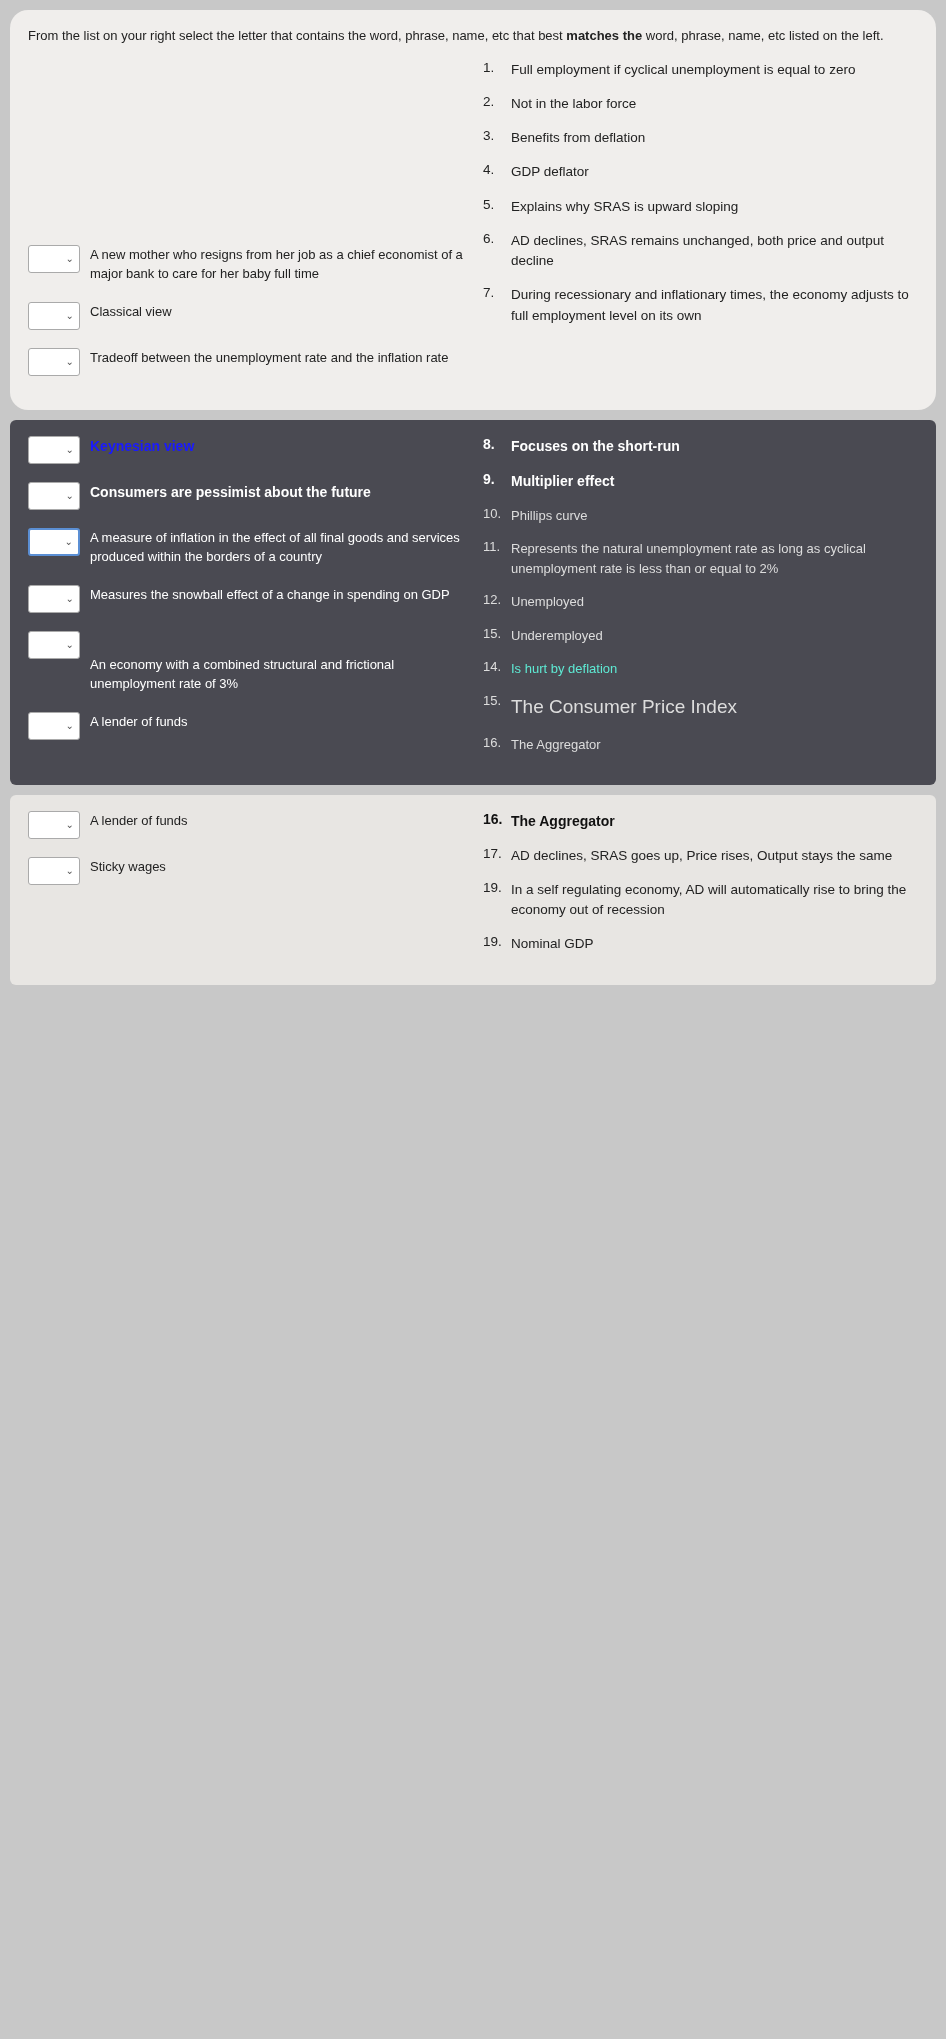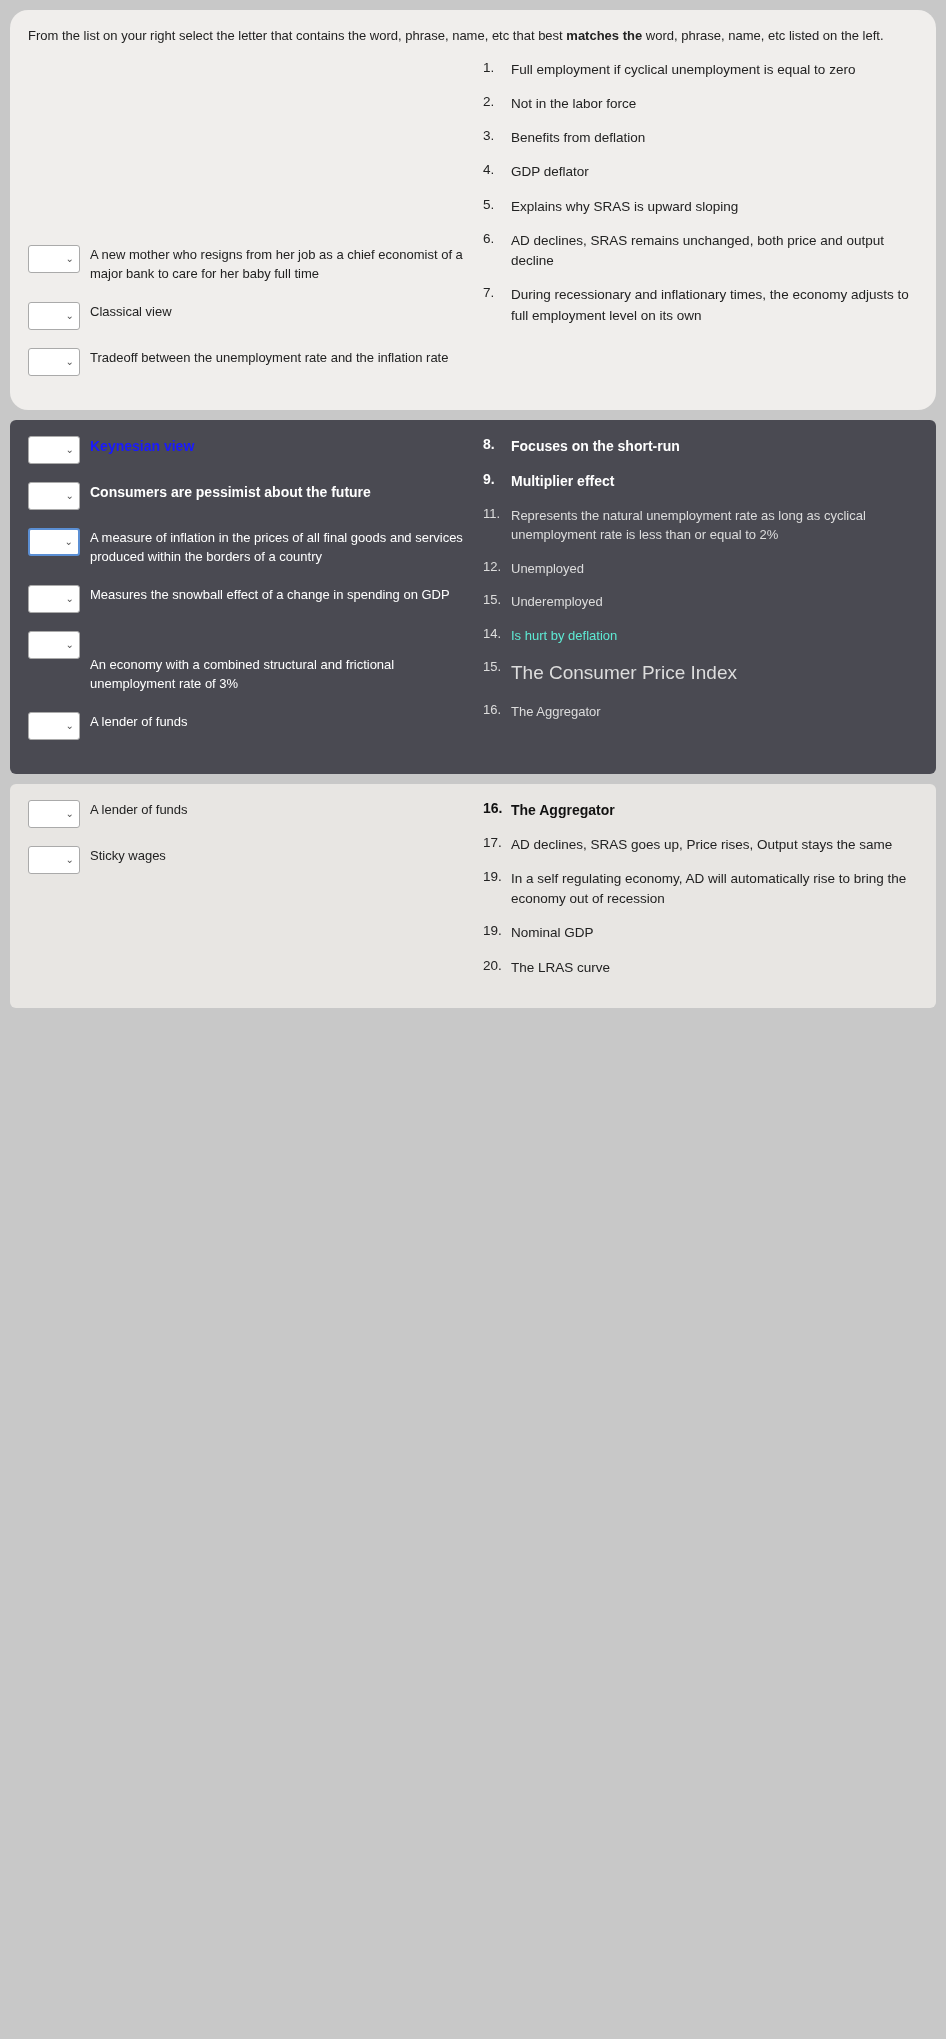--- a/index.html
+++ b/index.html
@@ -243,21 +243,21 @@
             <span class="chevron">⌄</span>
           </div>
           <div style="font-size:14px; color:#fff; font-weight:600; line-height:1.5;">Consumers are pessimist about the future</div>
         </div>
 
         <div class="left-item">
           <div class="dropdown-box-blue">
             <span></span>
             <span class="chevron">⌄</span>
           </div>
-          <div style="font-size:13px; color:#fff; line-height:1.5;">A measure of inflation in the prices of all final goods and services produced within the borders of a country</div>
+          <div style="font-size:13px; color:#fff; line-height:1.5;">A measure of inflation in the effect of all final goods and services produced within the borders of a country</div>
         </div>
 
         <div class="left-item">
           <div class="dropdown-box">
             <span></span>
             <span class="chevron">⌄</span>
           </div>
           <div style="font-size:13px; color:#fff; line-height:1.5;">Measures the snowball effect of a change in spending on GDP</div>
         </div>
 
@@ -281,20 +281,24 @@
       <div class="right-col">
         <div class="right-item">
           <span style="font-size:14px; color:#fff; font-weight:bold; min-width:28px; flex-shrink:0;">8.</span>
           <span style="font-size:14px; color:#fff; font-weight:bold; line-height:1.5;">Focuses on the short-run</span>
         </div>
         <div class="right-item">
           <span style="font-size:14px; color:#fff; font-weight:bold; min-width:28px; flex-shrink:0;">9.</span>
           <span style="font-size:14px; color:#fff; font-weight:bold; line-height:1.5;">Multiplier effect</span>
         </div>
         <div class="right-item">
+          <span style="font-size:13px; color:#ddd; min-width:28px; flex-shrink:0;">10.</span>
+          <span style="font-size:13px; color:#ddd; line-height:1.5;">Phillips curve</span>
+        </div>
+        <div class="right-item">
           <span style="font-size:13px; color:#ddd; min-width:28px; flex-shrink:0;">11.</span>
           <span style="font-size:13px; color:#ddd; line-height:1.5;">Represents the natural unemployment rate as long as cyclical unemployment rate is less than or equal to 2%</span>
         </div>
         <div class="right-item">
           <span style="font-size:13px; color:#ddd; min-width:28px; flex-shrink:0;">12.</span>
           <span style="font-size:13px; color:#ddd; line-height:1.5;">Unemployed</span>
         </div>
         <div class="right-item">
           <span style="font-size:13px; color:#ddd; min-width:28px; flex-shrink:0;">15.</span>
           <span style="font-size:13px; color:#ddd; line-height:1.5;">Underemployed</span>
@@ -347,21 +351,17 @@
           <span class="right-text">AD declines, SRAS goes up, Price rises, Output stays the same</span>
         </div>
         <div class="right-item">
           <span class="right-num">19.</span>
           <span class="right-text">In a self regulating economy, AD will automatically rise to bring the economy out of recession</span>
         </div>
         <div class="right-item">
           <span class="right-num">19.</span>
           <span class="right-text">Nominal GDP</span>
         </div>
-        <div class="right-item">
-          <span class="right-num">20.</span>
-          <span class="right-text">The LRAS curve</span>
-        </div>
       </div>
     </div>
   </div>
 
 </div>
 
 </body></html>

